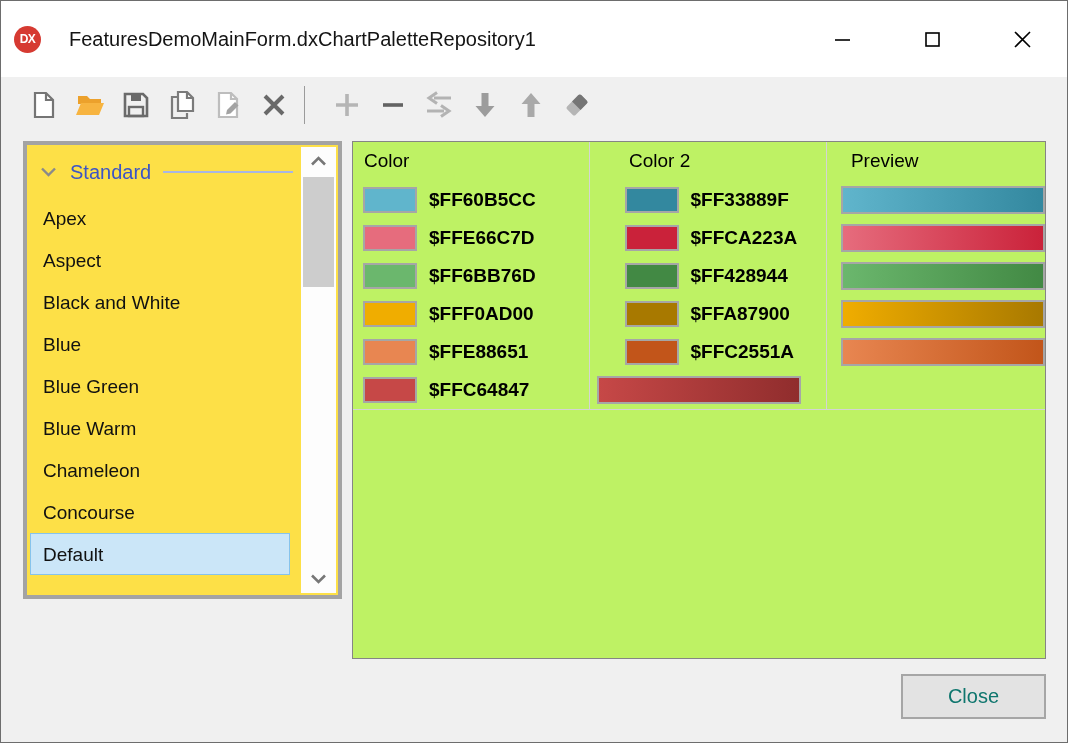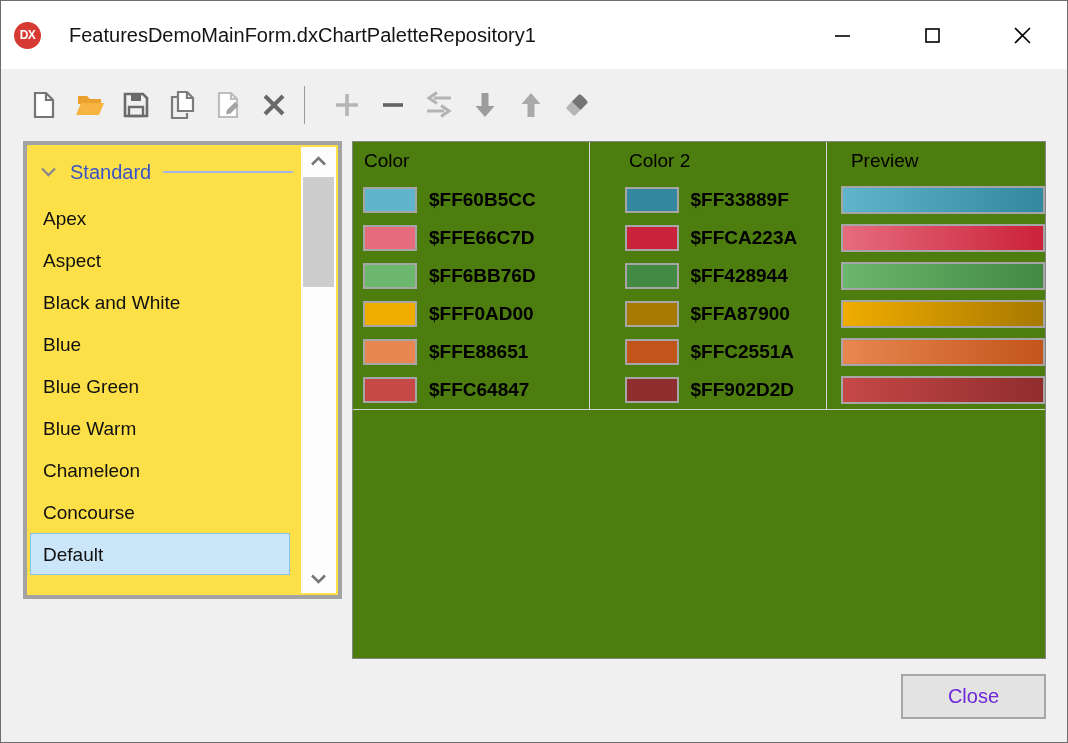--- a/index.html
+++ b/index.html
@@ -1,20 +1,20 @@
 <!DOCTYPE html>
 <html><head>
 <meta charset="utf-8">
 <style>
   html,body{margin:0;padding:0;background:#fff;}
   body{font-family:"Liberation Sans","DejaVu Sans",sans-serif;-webkit-font-smoothing:antialiased;}
   .window{position:relative;width:1068px;height:743px;background:#f0f0f0;border:1px solid #6d6d6d;box-sizing:border-box;overflow:hidden;}
 
   
-  .titlebar{position:absolute;left:0;top:0;right:0;height:68px;background:#ffffff;display:flex;align-items:center;}
+  .titlebar{position:absolute;left:0;top:0;right:0;height:76px;background:#ffffff;display:flex;align-items:center;}
   .dx-badge{width:27px;height:27px;border-radius:50%;background:#d63a32;color:#fff;font-weight:bold;font-size:12px;display:flex;align-items:center;justify-content:center;margin-left:13px;letter-spacing:-0.5px;}
   .title-text{margin-left:28px;font-size:20px;color:#141414;white-space:nowrap;}
   .caption-buttons{margin-left:auto;display:flex;height:100%;}
   .cap-btn{width:90px;height:100%;display:flex;align-items:center;justify-content:center;}
   .cap-btn svg{display:block;}
 
   
   .toolbar{position:absolute;left:0;top:80px;height:48px;display:flex;align-items:center;padding-left:27px;}
   .tool-btn{width:32px;height:32px;margin-right:14px;display:flex;align-items:center;justify-content:center;}
   .tool-btn svg{display:block;}
@@ -32,39 +32,39 @@
   .list-item.selected{background:#cbe6f8;border-color:#86c3ec;}
 
   
   .v-scrollbar{position:absolute;top:2px;right:2px;bottom:2px;width:35px;background:#fdfdfd;}
   .sb-arrow{position:absolute;left:0;width:100%;height:24px;display:flex;align-items:center;justify-content:center;}
   .sb-arrow.up{top:2px;}
   .sb-arrow.down{bottom:2px;}
   .sb-thumb{position:absolute;left:2px;top:30px;width:31px;height:110px;background:#cdcdcd;}
 
   
-  .right-panel{position:absolute;left:351px;top:140px;width:694px;height:518px;background:#4d7c0f;border:1px solid #858585;box-sizing:border-box;}
+  .right-panel{position:absolute;left:351px;top:140px;width:694px;height:518px;background:#bef264;border:1px solid #858585;box-sizing:border-box;}
   .grid-header{display:flex;height:39px;}
   .grid-header .hcell{font-size:19px;color:#000;padding:8px 0 0 11px;box-sizing:border-box;}
   .col1{width:236px;}
   .col2{width:237px;margin-left:44px;}
   .col3{width:219px;}
   .col-sep{position:absolute;top:0;width:1px;height:267px;background:#d4d4d4;}
   .col-sep.s1{left:236px;}
   .col-sep.s2{left:473px;}
   .rows-bottom-line{position:absolute;left:0;top:267px;width:100%;height:1px;background:#d4d4d4;}
   .grid-rows{position:absolute;left:0;top:39px;width:100%;font-weight:bold;}
   .grid-row{display:flex;height:38px;align-items:center;}
   .cell{display:flex;align-items:center;height:100%;box-sizing:border-box;}
   .swatch{width:50px;height:22px;border:2px solid #a6a6a6;margin-left:10px;flex:0 0 auto;}
   .hex{font-size:19px;color:#000;margin-left:12px;white-space:nowrap;}
   .preview{width:200px;height:24px;border:2px solid #a6a6a6;margin-left:8px;}
 
   
-  .close-btn{position:absolute;left:900px;top:673px;width:145px;height:45px;background:#e3e3e3;border:2px solid #a6a6a6;font-size:20px;color:#6d28d9;font-family:inherit;display:flex;align-items:center;justify-content:center;box-sizing:border-box;}
+  .close-btn{position:absolute;left:900px;top:673px;width:145px;height:45px;background:#e3e3e3;border:2px solid #a6a6a6;font-size:20px;color:#0f766e;font-family:inherit;display:flex;align-items:center;justify-content:center;box-sizing:border-box;}
 </style>
 </head>
 <body>
 
 <div class="window">
 
   <div class="titlebar">
     <div class="dx-badge">DX</div>
     <div class="title-text">FeaturesDemoMainForm.dxChartPaletteRepository1</div>
     <div class="caption-buttons">
@@ -288,24 +288,20 @@
     </div>
     <div class="cell col3">
       <span class="preview" style="background: linear-gradient(90deg, rgb(232, 134, 81), rgb(194, 85, 26));"></span>
     </div>
   </div>
         <div class="grid-row">
     <div class="cell col1">
       <span class="swatch" style="background: rgb(198, 72, 71);"></span>
       <span class="hex">$FFC64847</span>
     </div>
-    <div class="cell col2">
-      <span class="swatch" style="background: rgb(144, 45, 45);"></span>
-      <span class="hex">$FF902D2D</span>
-    </div>
     <div class="cell col3">
       <span class="preview" style="background: linear-gradient(90deg, rgb(198, 72, 71), rgb(144, 45, 45));"></span>
     </div>
   </div>
       </div>
     <div class="rows-bottom-line"></div>
   </div>
 
   <button class="close-btn">Close</button>
 </div>

